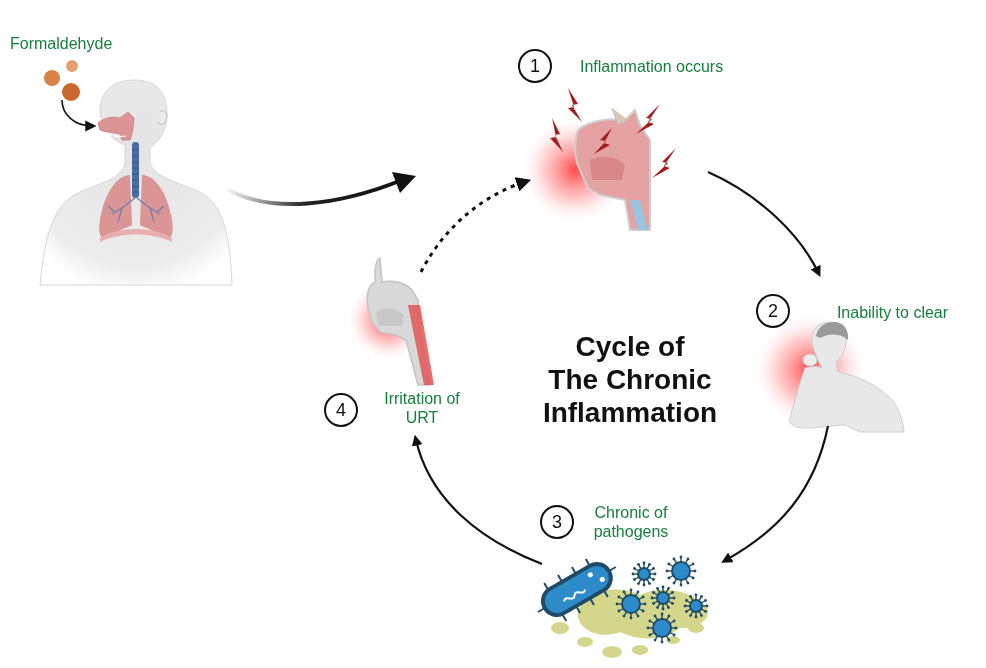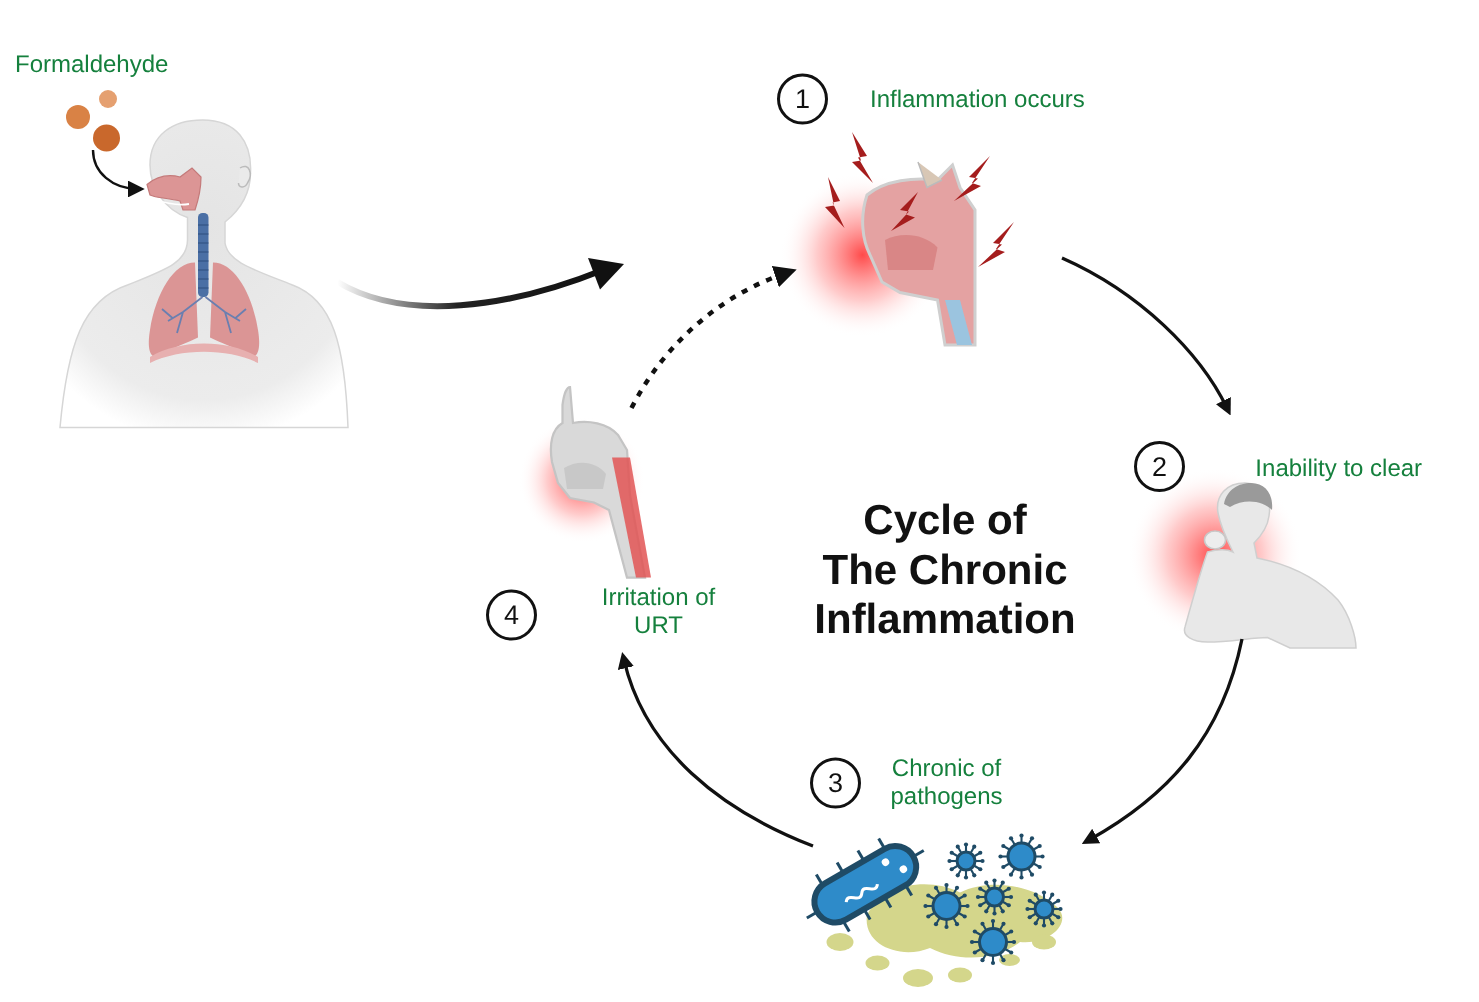--- a/index.html
+++ b/index.html
@@ -315,21 +315,21 @@
   <div>Inability to clear</div>
 </div>
 
 <div class="num" style="left:540px; top:505px;">3</div>
 <div class="abs label" style="left:586px; top:503px; width:90px;">
   <div>Chronic of</div>
   <div>pathogens</div>
 </div>
 
 <div class="num" style="left:324px; top:393px;">4</div>
-<div class="abs label" style="left:389px; top:389px; width:100px;">
+<div class="abs label" style="left:372px; top:389px; width:100px;">
   <div>Irritation of</div>
   <div>URT</div>
 </div>
 
 <div class="title">
   <div>Cycle of</div>
   <div>The Chronic</div>
   <div>Inflammation</div>
 </div>
 

